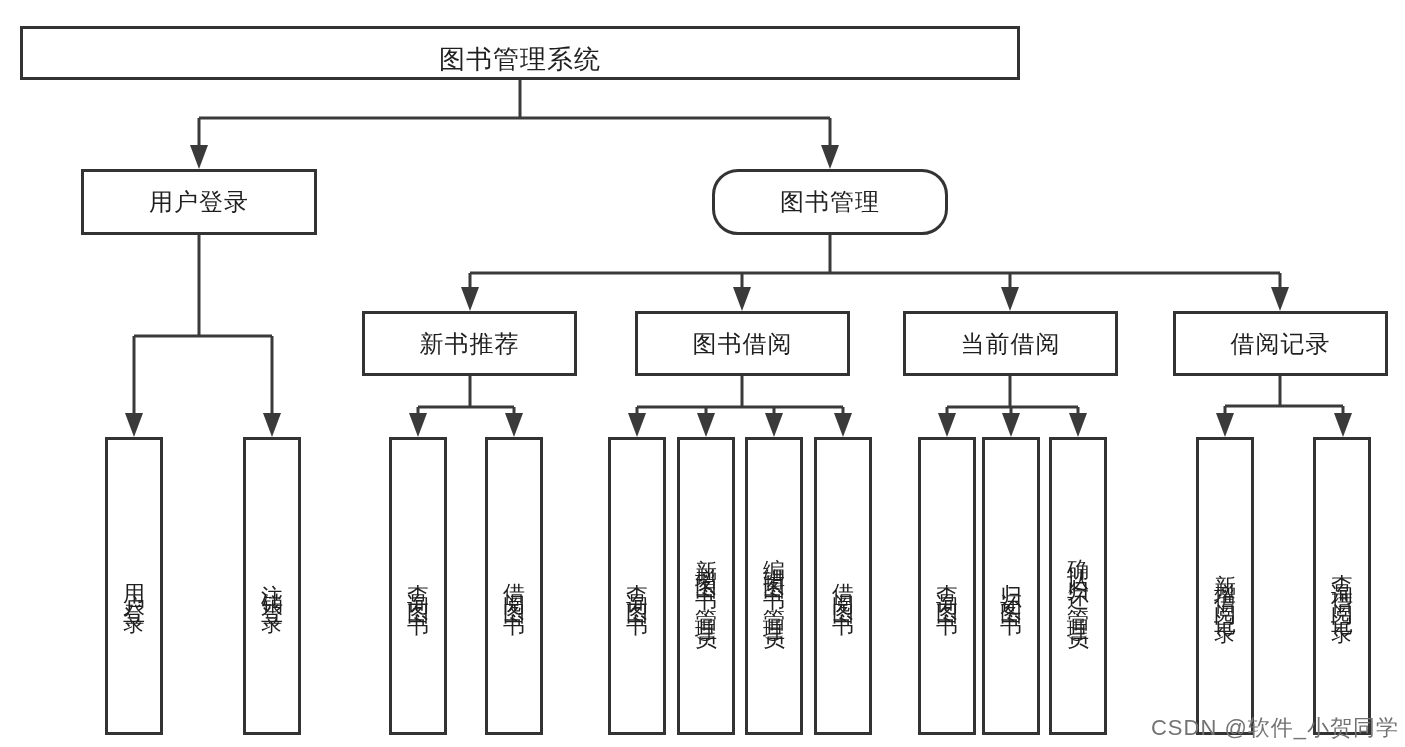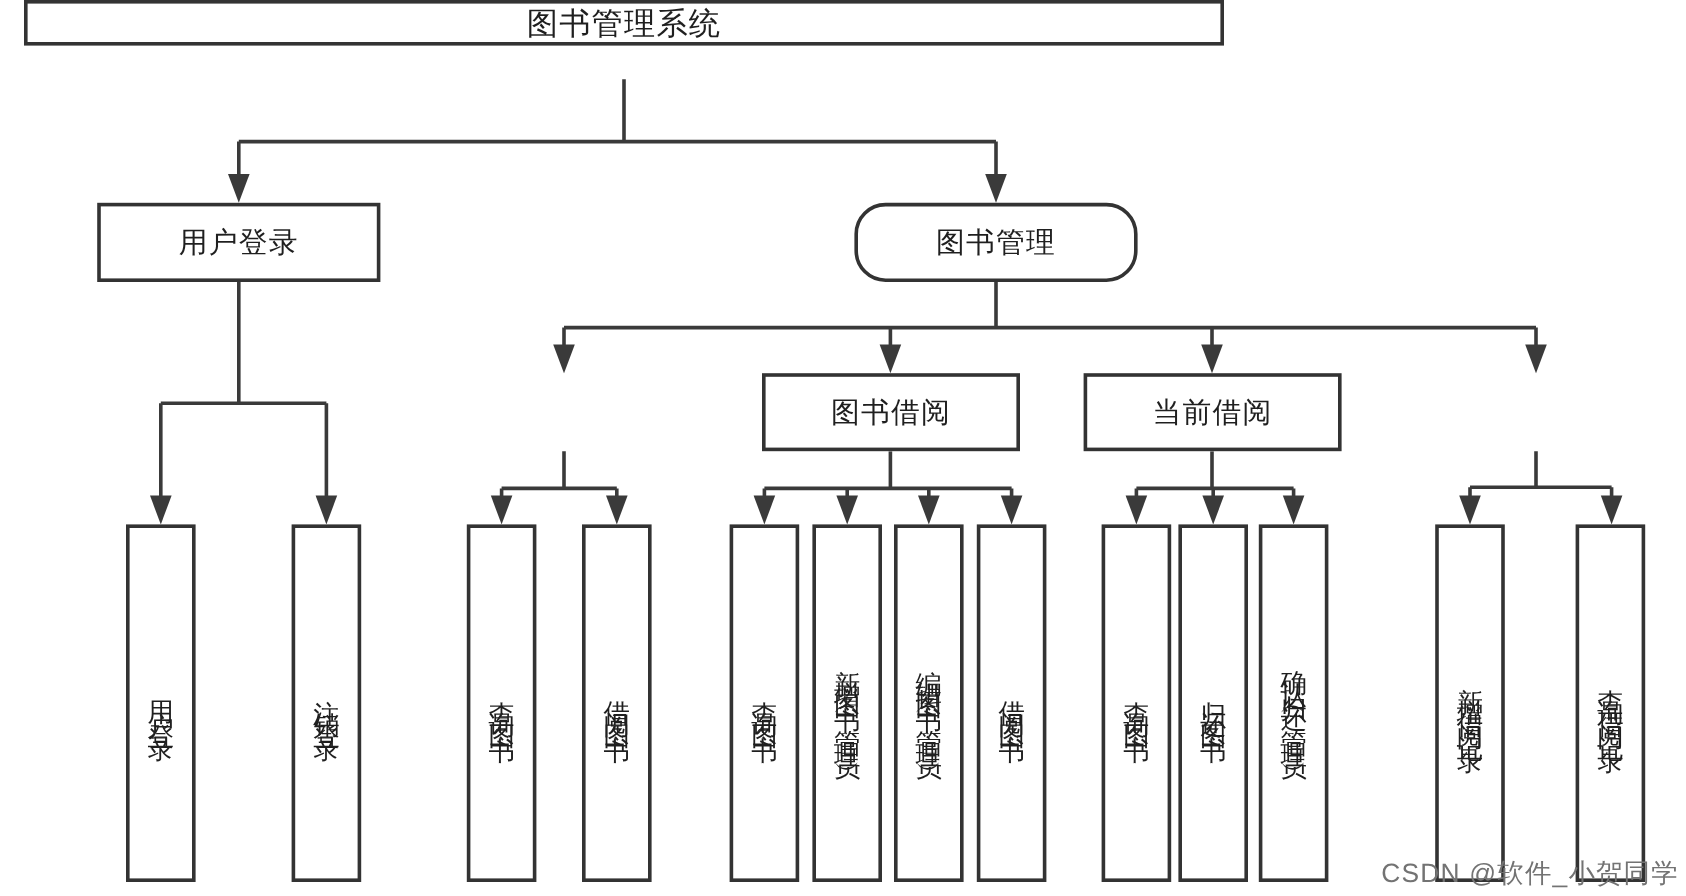--- a/index.html
+++ b/index.html
@@ -6,21 +6,21 @@
   .stage{
     position:relative;width:1405px;height:747px;background:#ffffff;overflow:hidden;
     font-family:"Liberation Sans","DejaVu Sans",sans-serif;color:#1f1f1f;
   }
   .wires{position:absolute;left:0;top:0;z-index:1;}
   .box{
     position:absolute;box-sizing:border-box;border:3px solid #333333;background:#ffffff;
     display:flex;align-items:center;justify-content:center;z-index:2;
   }
   .box .lbl{white-space:nowrap;}
-  .root{left:20px;top:0;width:1000px;height:38px;}
+  .root{left:20px;top:26px;width:1000px;height:54px;align-items:flex-end;}
   .root .lbl{font-size:26px;letter-spacing:1px;}
   .l2{top:169px;width:236px;height:66px;}
   .l2 .lbl,.l3 .lbl{font-size:24px;letter-spacing:1px;}
   .l2a{left:81px;}
   .l2b{left:712px;border-radius:26px;}
   .l3{top:311px;width:215px;height:65px;}
   .l3a{left:362px;} .l3b{left:635px;text-align:center;} .l3c{left:903px;text-align:right;} .l3d{left:1173px;}
   .leaf{top:437px;width:58px;height:298px;}
   .leaf .lbl{
     writing-mode:vertical-rl;text-orientation:mixed;
@@ -85,25 +85,31 @@
     <span class="lbl">图书管理系统</span>
   </div>
 
   <div class="box l2 l2a">
     <span class="lbl">用户登录</span>
   </div>
   <div class="box l2 l2b">
     <span class="lbl">图书管理</span>
   </div>
 
+  <div class="box l3 l3a">
+    <span class="lbl">新书推荐</span>
+  </div>
   <div class="box l3 l3b">
     <span class="lbl">图书借阅</span>
   </div>
   <div class="box l3 l3c">
     <span class="lbl">当前借阅</span>
+  </div>
+  <div class="box l3 l3d">
+    <span class="lbl">借阅记录</span>
   </div>
 
   <div class="box leaf lf1">
     <span class="lbl">用户登录</span>
   </div>
   <div class="box leaf lf2">
     <span class="lbl">注销登录</span>
   </div>
 
   <div class="box leaf lf3">

